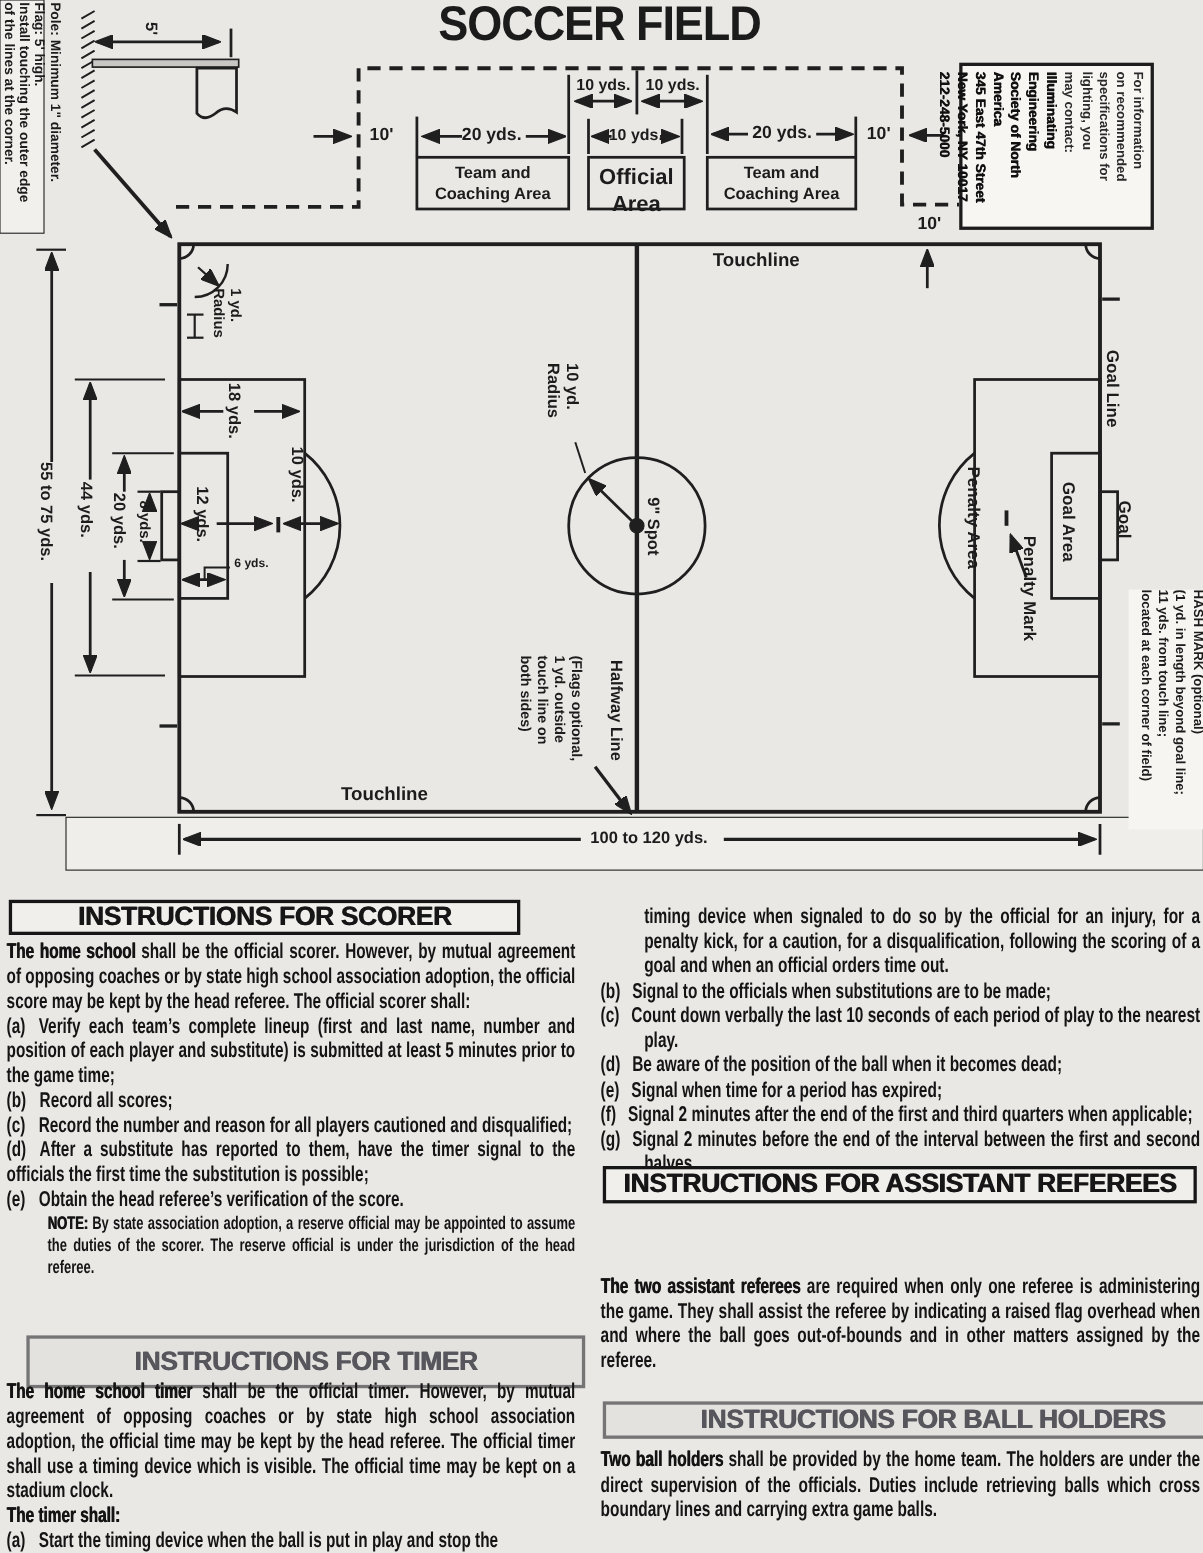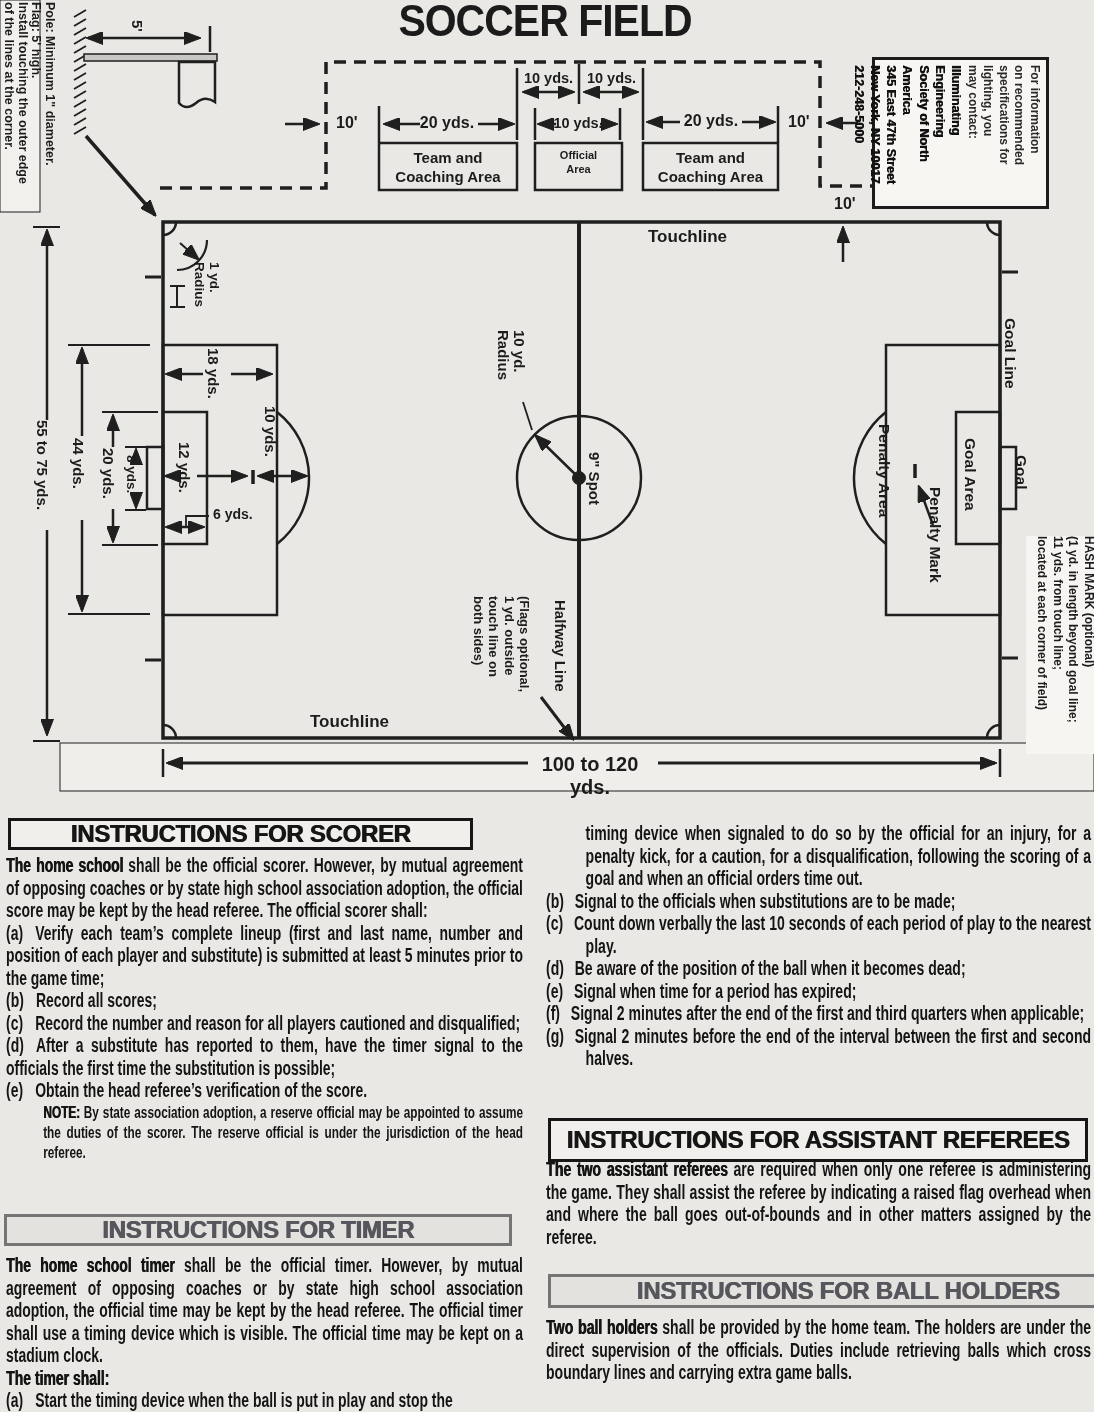--- a/index.html
+++ b/index.html
@@ -175,21 +175,21 @@
   <div class="hlab" style="left:336px;top:114px;font-size:16px">10'</div>
   <div class="hlab ctr" style="left:414px;top:114px;width:66px;font-size:16px">20 yds.</div>
   <div class="hlab ctr" style="left:521px;top:70px;width:55px;font-size:14.5px">10 yds.</div>
   <div class="hlab ctr" style="left:584px;top:70px;width:55px;font-size:14.5px">10 yds.</div>
   <div class="hlab ctr" style="left:548px;top:115px;width:60px;font-size:14.5px">10 yds.</div>
   <div class="hlab ctr" style="left:678px;top:112px;width:66px;font-size:16px">20 yds.</div>
   <div class="hlab" style="left:788px;top:113px;font-size:16px">10'</div>
   <div class="hlab" style="left:834px;top:195px;font-size:16px">10'</div>
   <div class="hlab ctr" style="left:381px;top:149px;width:134px;font-size:15px;line-height:1.25">Team and
 Coaching Area</div>
-  <div class="hlab ctr" style="left:537px;top:149px;width:83px;font-size:11px;line-height:1.25">Official
+  <div class="hlab ctr" style="left:537px;top:149px;width:83px;font-size:20px;line-height:1.25">Official
 Area</div>
   <div class="hlab ctr" style="left:645px;top:149px;width:131px;font-size:15px;line-height:1.25">Team and
 Coaching Area</div>
 
   <div class="hlab" style="left:648px;top:227px;font-size:17px">Touchline</div>
   <div class="hlab" style="left:310px;top:712px;font-size:17px">Touchline</div>
   <div class="vlab" style="left:1002px;top:318px;font-size:15.5px">Goal Line</div>
   <div class="vlab" style="left:876px;top:424px;font-size:15.5px">Penalty Area</div>
   <div class="vlab" style="left:962px;top:438px;font-size:15.5px">Goal Area</div>
   <div class="vlab" style="left:1013px;top:455px;font-size:15.5px">Goal</div>
@@ -205,62 +205,62 @@
   <div class="vlab" style="left:470px;top:596px;font-size:13px;line-height:1.2">(Flags optional,
 1 yd. outside
 touch line on
 both sides)</div>
   <div class="vlab" style="left:191px;top:262px;font-size:13.5px">1 yd.
 Radius</div>
 
   <div class="vlab" style="left:204px;top:348px;font-size:15px">18 yds.</div>
   <div class="vlab" style="left:261px;top:406px;font-size:15px">10 yds.</div>
   <div class="vlab" style="left:175px;top:442px;font-size:15px">12 yds.</div>
-  <div class="hlab" style="left:213px;top:506px;font-size:14px">6 yds.</div>
+  <div class="hlab" style="left:213px;top:506px;font-size:11px">6 yds.</div>
   <div class="vlab" style="left:123px;top:455px;font-size:13.5px">8 yds.</div>
   <div class="vlab" style="left:99px;top:448px;font-size:15px">20 yds.</div>
   <div class="vlab" style="left:69px;top:438px;font-size:15px">44 yds.</div>
   <div class="vlab" style="left:33px;top:420px;font-size:15px">55 to 75 yds.</div>
-  <div class="hlab ctr" style="left:524px;top:753px;width:132px;font-size:20px">100 to 120 yds.</div>
+  <div class="hlab ctr" style="left:524px;top:753px;width:132px;font-size:15px">100 to 120 yds.</div>
 
   <div class="hbox" style="left:8px;top:818px;width:465px;height:32px">
     <span>INSTRUCTIONS FOR SCORER</span>
   </div>
 
   <div class="colbody" style="left:6px;top:854px;width:723px;transform:scaleX(0.715)">
     <p><span class="xb">The home school</span><span> shall be the official scorer. However, by mutual agreement of opposing coaches or by state high school association adoption, the official score may be kept by the head referee. The official scorer shall:</span></p>
     <p><span class="il">(a)</span><span>Verify each team’s complete lineup (first and last name, number and position of each player and substitute) is submitted at least 5 minutes prior to the game time;</span></p>
     <p><span class="il">(b)</span><span>Record all scores;</span></p>
     <p><span class="il">(c)</span><span>Record the number and reason for all players cautioned and disqualified;</span></p>
     <p><span class="il">(d)</span><span>After a substitute has reported to them, have the timer signal to the officials the first time the substitution is possible;</span></p>
     <p><span class="il">(e)</span><span>Obtain the head referee’s verification of the score.</span></p>
     <p class="note"><span class="xb">NOTE:</span><span> By state association adoption, a reserve official may be appointed to assume the duties of the scorer. The reserve official is under the jurisdiction of the head referee.</span></p>
   </div>
 
-  <div class="hbox gray" style="left:4px;top:1214px;width:508px;height:32px">
+  <div class="hbox gray" style="left:24px;top:1214px;width:508px;height:48px">
     <span>INSTRUCTIONS FOR TIMER</span>
   </div>
 
   <div class="colbody" style="left:6px;top:1254px;width:723px;transform:scaleX(0.715)">
     <p><span class="xb">The home school timer</span><span> shall be the official timer. However, by mutual agreement of opposing coaches or by state high school association adoption, the official time may be kept by the head referee. The official timer shall use a timing device which is visible. The official time may be kept on a stadium clock.</span></p>
     <p class="xb">The timer shall:</p>
     <p><span class="il">(a)</span><span>Start the timing device when the ball is put in play and stop the</span></p>
   </div>
 
   <div class="colbody" style="left:546px;top:822px;width:757px;transform:scaleX(0.72)">
     <p class="cont">timing device when signaled to do so by the official for an injury, for a penalty kick, for a caution, for a disqualification, following the scoring of a goal and when an official orders time out.</p>
     <p class="hang"><span class="il">(b)</span><span>Signal to the officials when substitutions are to be made;</span></p>
     <p class="hang"><span class="il">(c)</span><span>Count down verbally the last 10 seconds of each period of play to the nearest play.</span></p>
     <p class="hang"><span class="il">(d)</span><span>Be aware of the position of the ball when it becomes dead;</span></p>
     <p class="hang"><span class="il">(e)</span><span>Signal when time for a period has expired;</span></p>
     <p class="hang"><span class="il">(f)</span><span>Signal 2 minutes after the end of the first and third quarters when applicable;</span></p>
     <p class="hang"><span class="il">(g)</span><span>Signal 2 minutes before the end of the interval between the first and second halves.</span></p>
   </div>
 
-  <div class="hbox" style="left:548px;top:1118px;width:540px;height:44px">
+  <div class="hbox" style="left:548px;top:1060px;width:540px;height:34px">
     <span>INSTRUCTIONS FOR ASSISTANT REFEREES</span>
   </div>
 
   <div class="colbody" style="left:546px;top:1158px;width:757px;transform:scaleX(0.72)">
     <p><span class="xb">The two assistant referees</span><span> are required when only one referee is administering the game. They shall assist the referee by indicating a raised flag overhead when and where the ball goes out-of-bounds and in other matters assigned by the referee.</span></p>
   </div>
 
   <div class="hbox gray" style="left:548px;top:1274px;width:600px;height:34px">
     <span>INSTRUCTIONS FOR BALL HOLDERS</span>
   </div>

